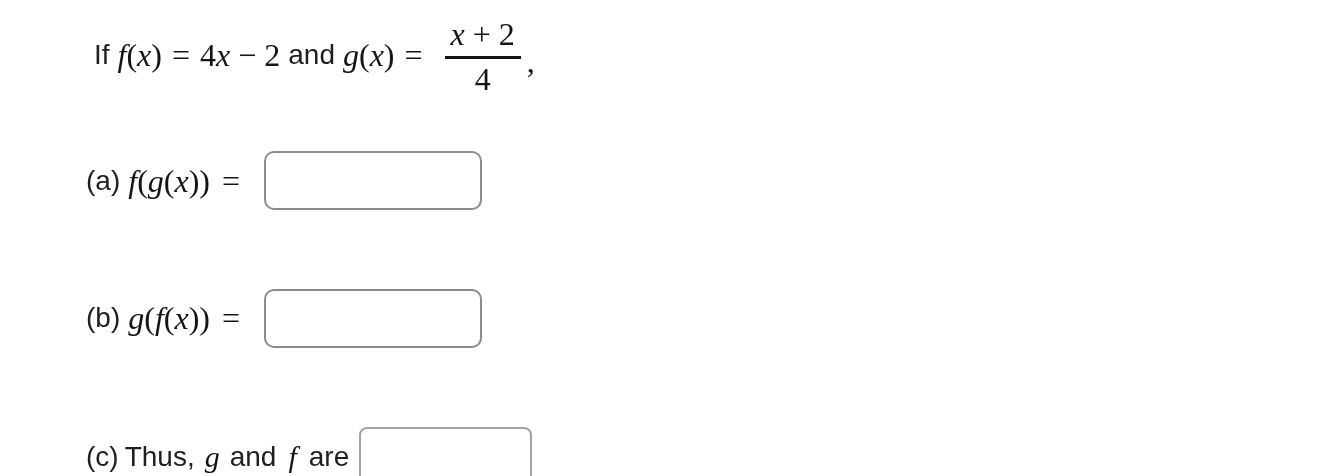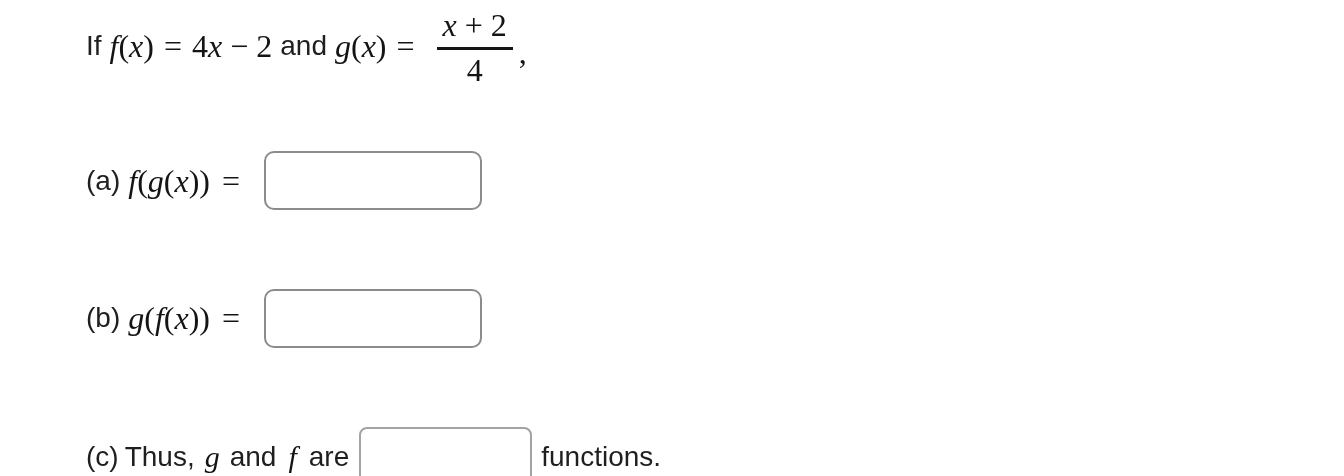--- a/index.html
+++ b/index.html
@@ -12,21 +12,21 @@
     color: #1f1f1f;
     font-family: "Liberation Sans", sans-serif;
   }
   .row {
     position: absolute;
     left: 86px;
     display: flex;
     align-items: center;
     white-space: pre;
   }
-  .row-intro { top: 5px;    height: 82px; }
+  .row-intro { top: 14px;    height: 82px; margin-left: 8px; }
   .row-a     { top: 151px; height: 59px; }
   .row-b     { top: 288px; height: 60px; }
   .row-c     { top: 427px; height: 60px; }
 
   .sans { font-size: 28px; line-height: 1; color: #1f1f1f; }
   .mi {
     font-family: "Liberation Serif", serif;
     font-style: italic;
     font-size: 32px;
     line-height: 1;
@@ -140,14 +140,13 @@
 </div>
 
 <div class="row row-c">
   <span class="sans">(c)</span>
   <span class="sans ml6">Thus,</span>
   <span class="mi mi-c mx10">g</span>
   <span class="sans">and</span>
   <span class="mi mi-c mx12">f</span>
   <span class="sans">are</span>
   <input type="text" class="answer-box box-c" value="" style="">
-  <span class="sans">functions.</span>
 </div>
 
 </body></html>

